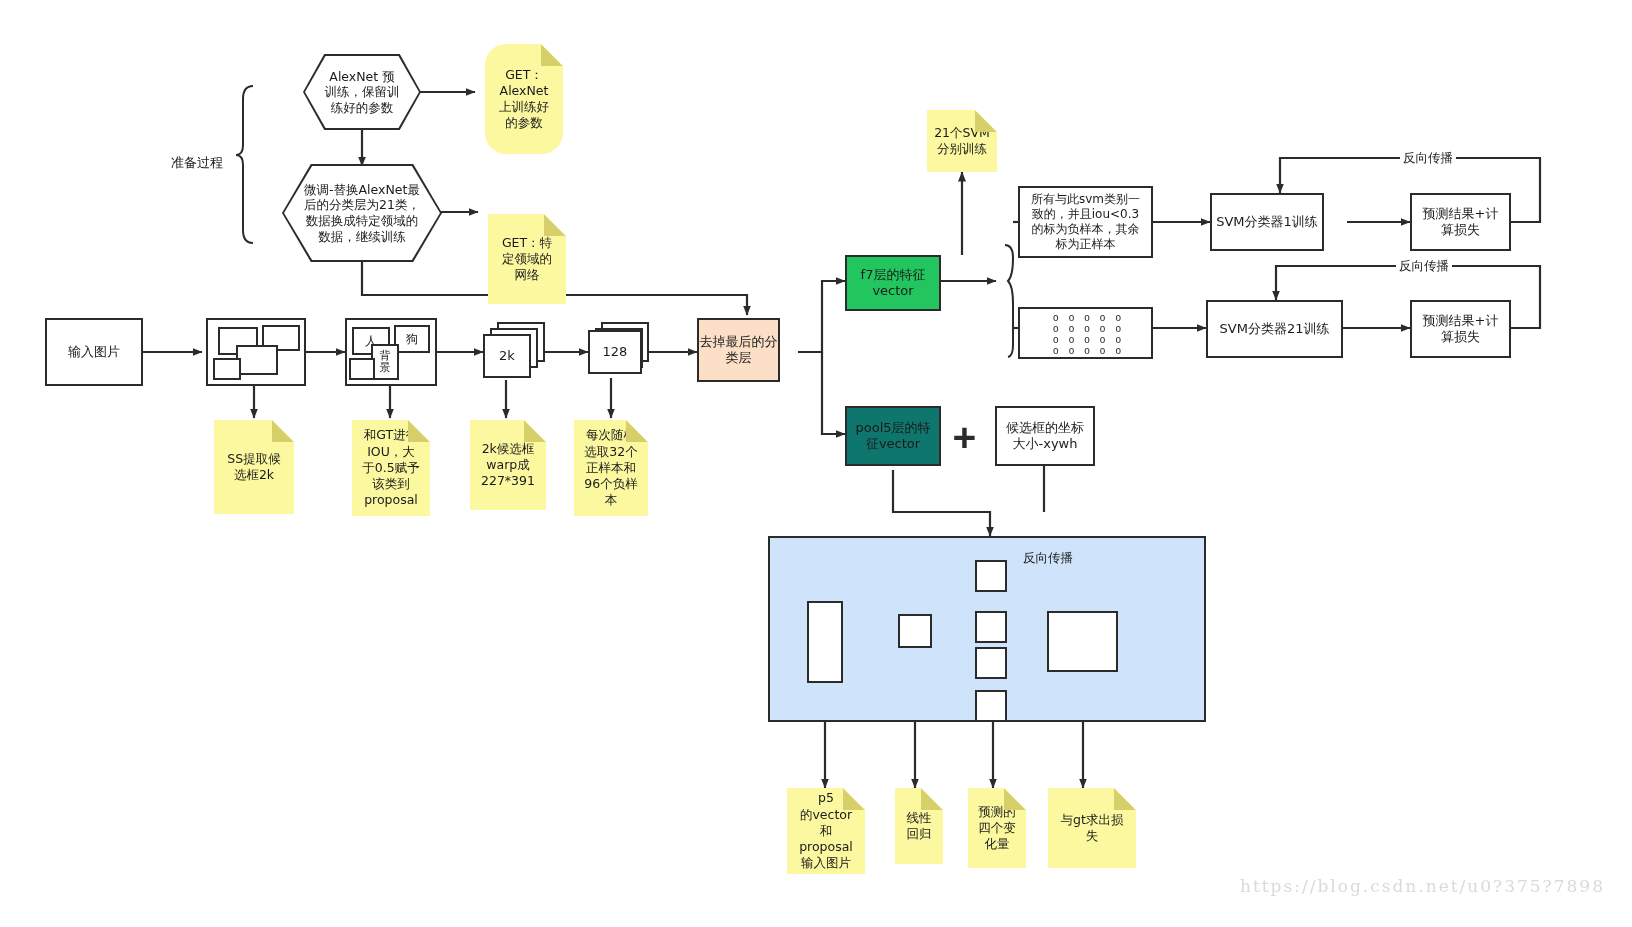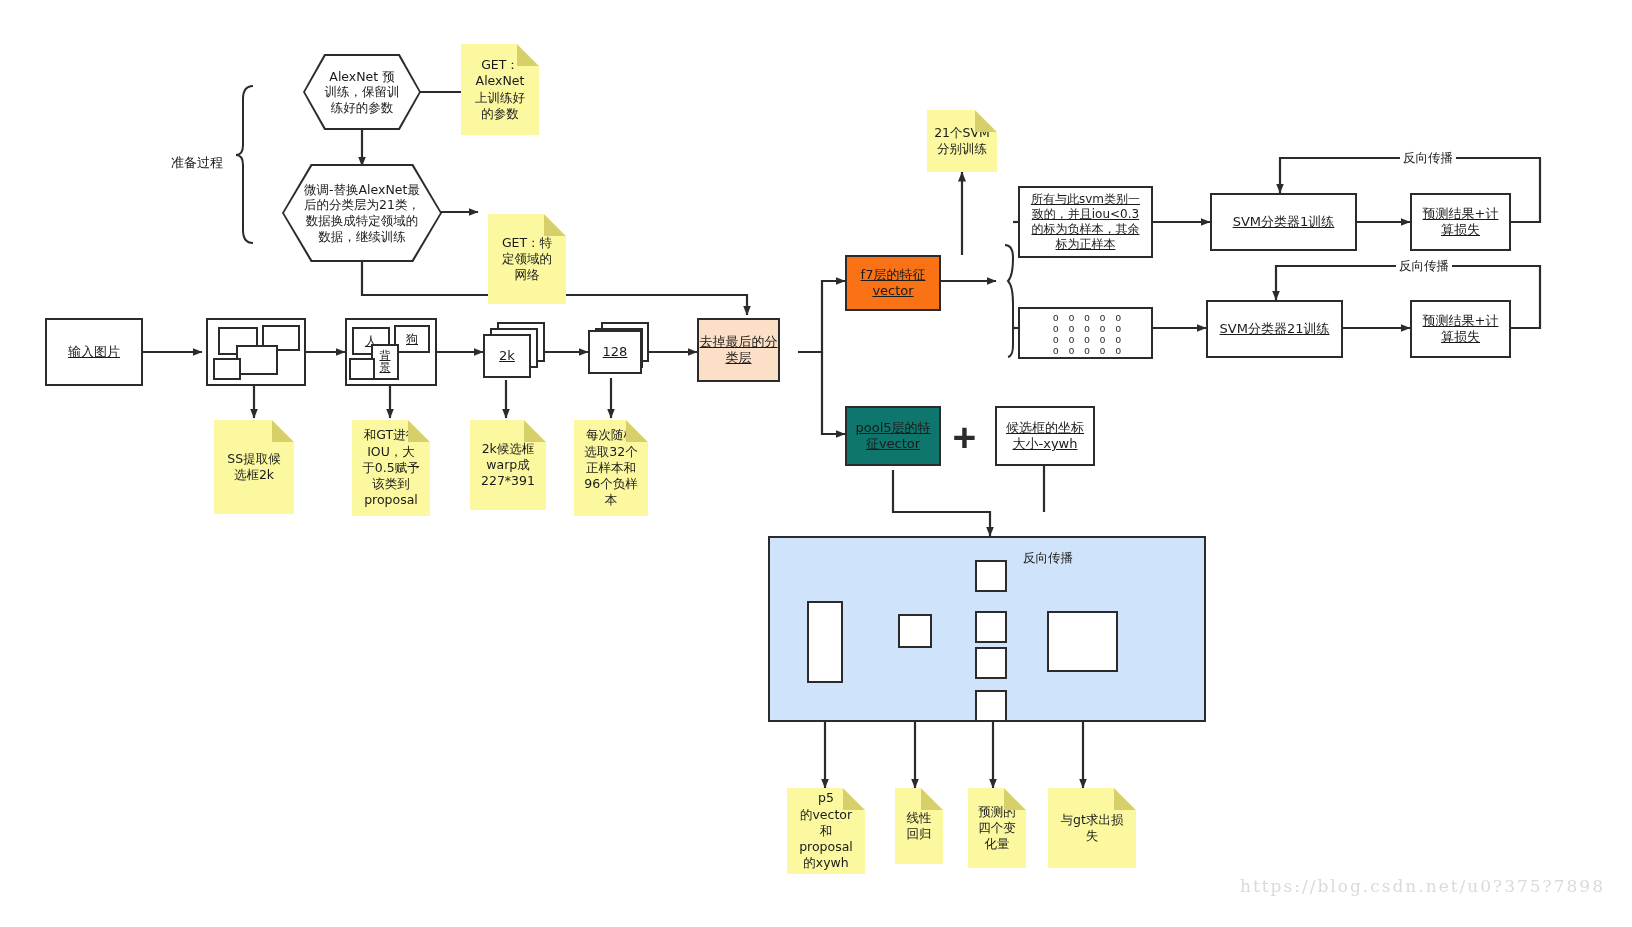--- a/index.html
+++ b/index.html
@@ -17,29 +17,28 @@
   }
   .node{
     position:absolute;
     box-sizing:border-box;
     display:flex;
     align-items:center;
     justify-content:center;
     text-align:center;
     line-height:1.25;
     white-space:pre-line;
-    text-decoration:underline;
   }
   
   .rect{
     background:#ffffff;
     border:2px solid #2b2b2b;
   }
   
-  .rect.pink{background:#f97316;}
+  .rect.pink{background:#22c55e;}
   .rect.green{background:#0f766e;}
   .rect.peach{background:#fbdfc6;}
   .rect.blue-zone{background:#cfe4fa;border:2px solid #2b2b2b;}
   
   .note{
     position:absolute;
     box-sizing:border-box;
     background:#fbf8a0;
     display:flex;
     align-items:center;
@@ -220,21 +219,21 @@
 
   <div class="hex" style="left:282px;top:164px;width:160px;height:98px;font-size:12.5px;">
     <div class="hexbg"></div>
     <div class="hexin"></div>
     <div class="hextxt">微调-替换AlexNet最
 后的分类层为21类，
 数据换成特定领域的
 数据，继续训练</div>
   </div>
 
-  <div class="note" style="left:461px;top:44px;width:78px;height:91px;font-size:12.5px;">
+  <div class="note" style="left:485px;top:44px;width:78px;height:110px;font-size:12.5px;border-radius:21px;">
     <div class="fold"></div>
     <span>GET：
 AlexNet
 上训练好
 的参数</span>
   </div>
 
   <div class="note" style="left:488px;top:167px;width:78px;height:90px;font-size:12.5px;margin-top:47px;">
     <div class="fold"></div>
     <span>GET：特
@@ -348,21 +347,21 @@
       <span>o</span>
       <span>o</span>
       <span>o</span>
     <span>o</span>
       <span>o</span>
       <span>o</span>
       <span>o</span>
       <span>o</span>
   </div>
 
-  <div class="node rect" style="left:1210px;top:193px;width:147px;height:58px;font-size:13px;">
+  <div class="node rect" style="left:1210px;top:193px;width:114px;height:58px;font-size:13px;">
     <span>SVM分类器1训练</span>
   </div>
 
   <div class="node rect" style="left:1206px;top:300px;width:137px;height:58px;font-size:13px;justify-content:center;">
     <span>SVM分类器21训练</span>
   </div>
 
   <div class="node rect" style="left:1410px;top:193px;width:101px;height:58px;font-size:13px;">
     <span>预测结果+计
 算损失</span>
@@ -399,21 +398,21 @@
   <div class="mini" style="left:1047px;top:611px;width:71px;height:61px;"></div>
 
   <div class="lbl" style="left:1020px;top:550px;font-size:12.5px;background:transparent;">反向传播</div>
 
   <div class="note" style="left:787px;top:788px;width:78px;height:86px;font-size:12.5px;">
     <div class="fold"></div>
     <span>p5
 的vector
 和
 proposal
-的xywh</span>
+输入图片</span>
   </div>
 
   <div class="note" style="left:895px;top:788px;width:48px;height:76px;font-size:12.5px;">
     <div class="fold"></div>
     <span>线性
 回归</span>
   </div>
 
   <div class="note" style="left:968px;top:788px;width:58px;height:80px;font-size:12.5px;">
     <div class="fold"></div>

